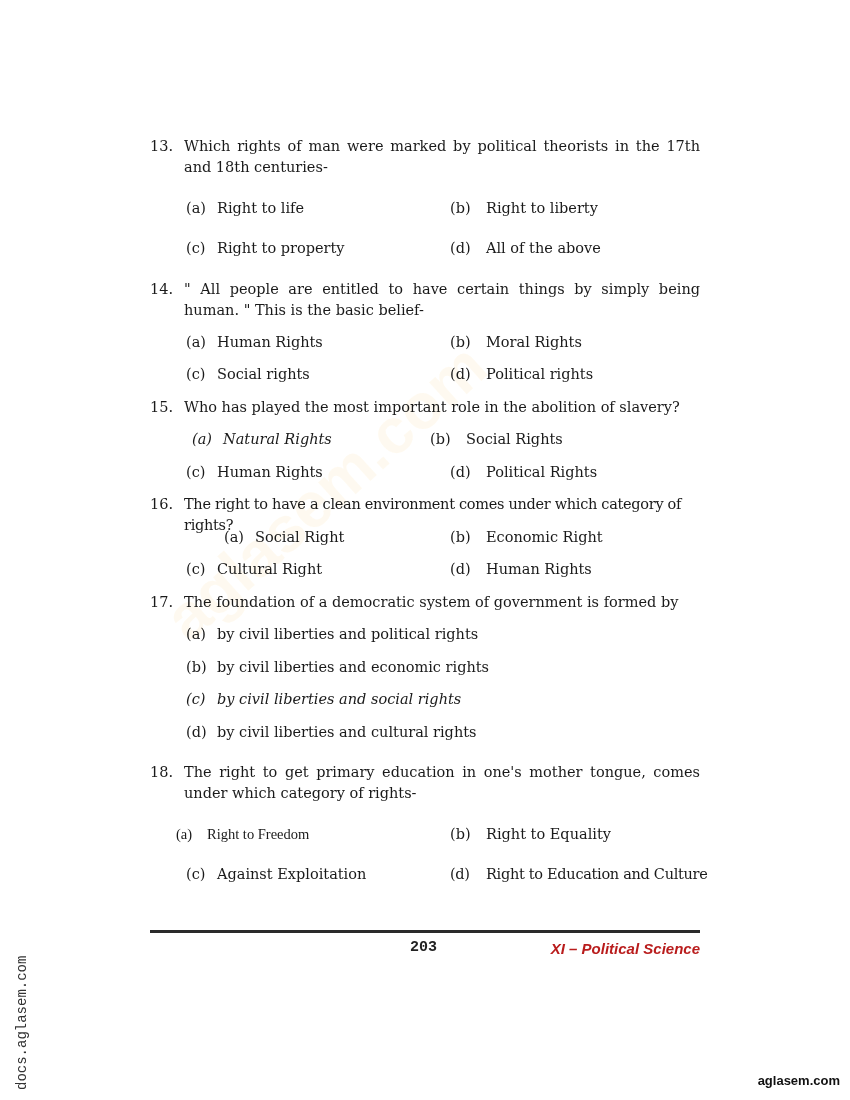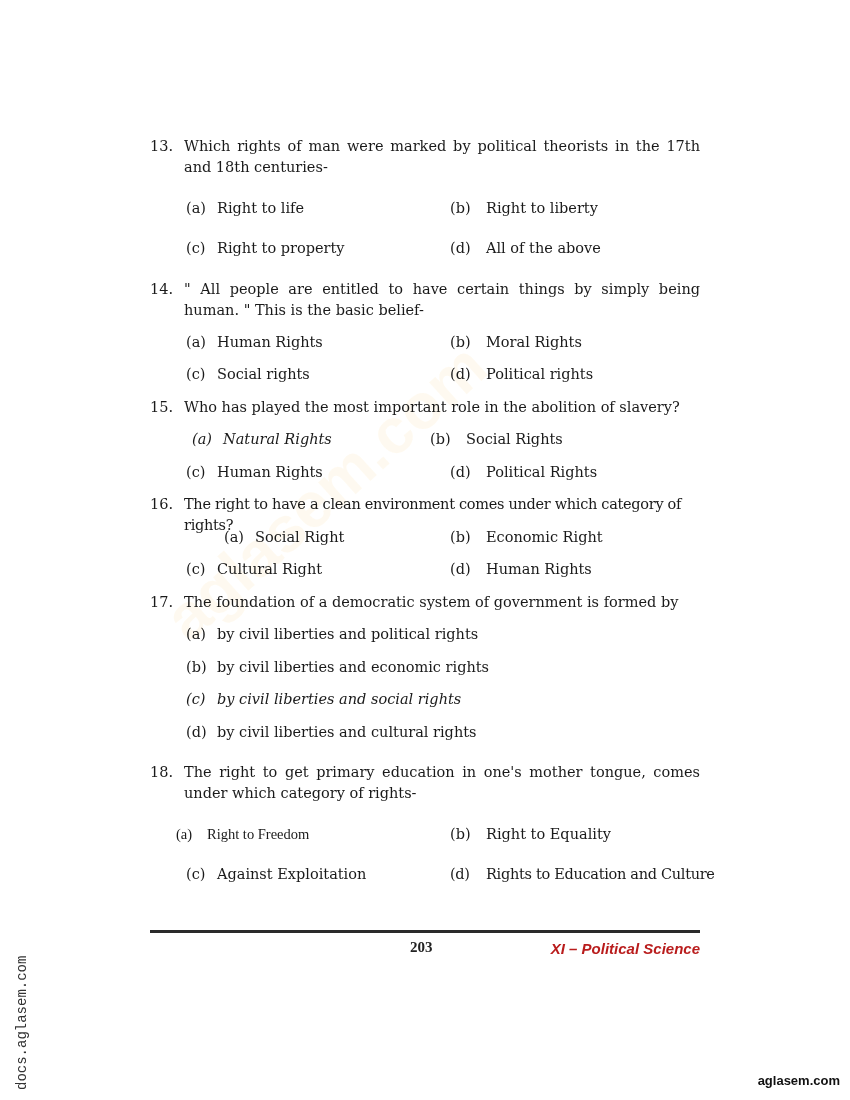--- a/index.html
+++ b/index.html
@@ -65,21 +65,21 @@
       left: 150px;
       top: 930px;
       width: 550px;
       height: 3px;
       background: #2a2a2a;
     }
     .page-num {
       position: absolute;
       left: 410px;
       top: 939px;
-      font-family: Liberation Serif, serif;
+      font-family: Liberation Mono, monospace;
       font-weight: bold;
       font-size: 15px;
       color: #222;
       text-align: center;
     }
     .book-title {
       position: absolute;
       right: 150px;
       top: 940px;
       font-family: "Liberation Sans", sans-serif;
@@ -171,20 +171,20 @@
 
 <div class="q" style="top:762px;">
   <div class="q-head">
     <span class="q-num">18.</span>
     <span class="q-text">The right to get primary education in one's mother tongue, comes under which category of rights-</span>
   </div>
 </div>
 <div class="opt" style="left:176px;top:824px;font-family:Liberation Serif, serif;"><span class="lbl">(a)</span><span>Right to Freedom</span></div>
 <div class="opt right" style="left:450px;top:824px;"><span class="lbl">(b)</span><span>Right to Equality</span></div>
 <div class="opt" style="left:186px;top:864px;"><span class="lbl">(c)</span><span>Against Exploitation</span></div>
-<div class="opt right" style="left:450px;top:864px;letter-spacing:-0.3px;"><span class="lbl">(d)</span><span>Rights to Education and Culture</span></div>
+<div class="opt right" style="left:450px;top:864px;letter-spacing:-0.3px;"><span class="lbl">(d)</span><span>Right to Education and Culture</span></div>
 
 <div class="footer-rule"></div>
 <div class="page-num">203</div>
 <div class="book-title">XI – Political Science</div>
 
 <div class="side-url">docs.aglasem.com</div>
 <div class="corner-brand">aglasem.com</div>
 
 </body></html>

